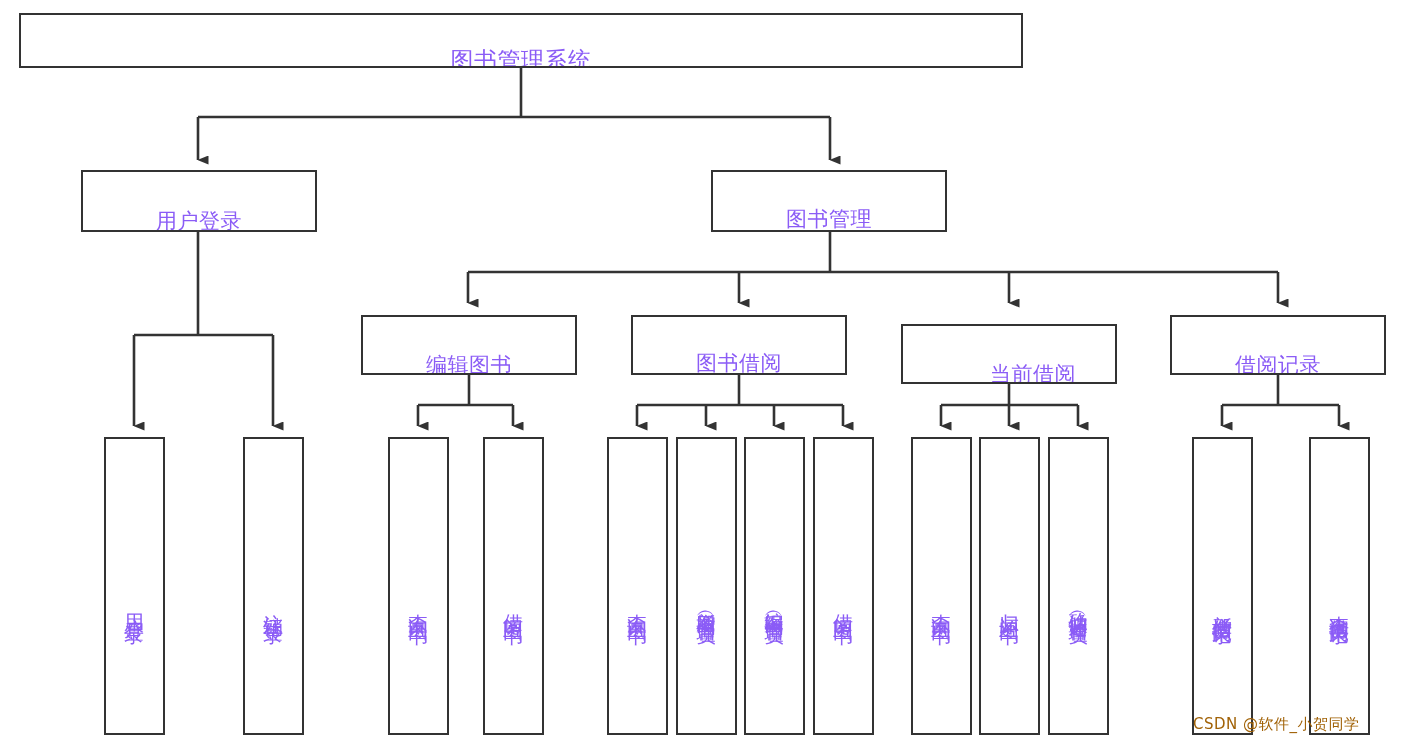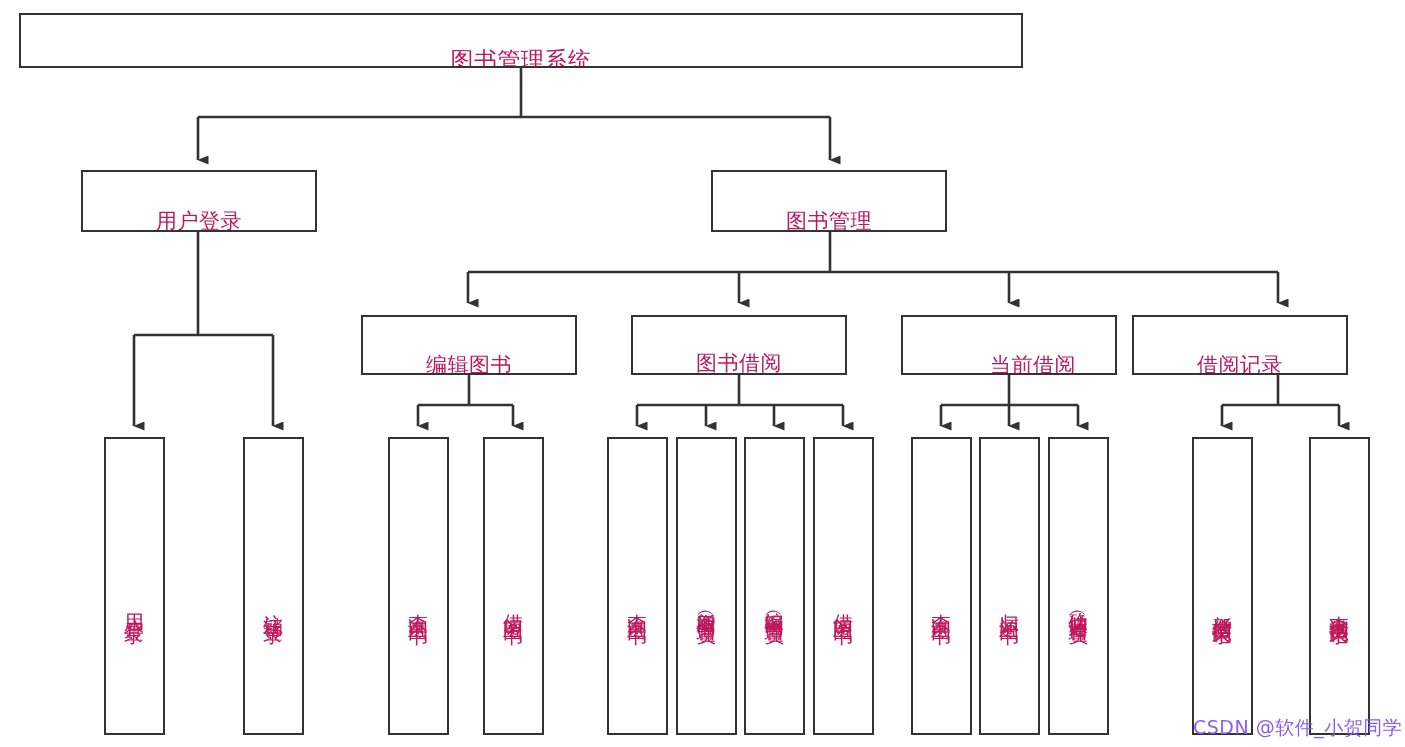--- a/index.html
+++ b/index.html
@@ -32,41 +32,41 @@
     position: absolute;
     box-sizing: border-box;
     border: 2px solid #333333;
     background: #ffffff;
     display: flex;
     align-items: center;
     justify-content: center;
     overflow: hidden;
   }
   .node-label {
-    color: #be185d;
+    color: #8b5cf6;
     font-size: 21px;
     line-height: 1.05;
     letter-spacing: 0.5px;
     white-space: nowrap;
     text-align: center;
     user-select: none;
     margin-top: 40px;
   }
   .node-box.vertical .node-label {
     writing-mode: vertical-rl;
     text-orientation: upright;
     -webkit-writing-mode: vertical-rl;
     font-size: 20px;
     letter-spacing: 4px;
     line-height: 1;
   }
   .watermark {
     position: absolute;
-    color: #8b5cf6;
-    font-size: 19px;
+    color: #a16207;
+    font-size: 15px;
     letter-spacing: 0.5px;
     white-space: nowrap;
     user-select: none;
   }
 </style>
 </head>
 <body>
 
 <div id="diagram-root">
 
@@ -120,34 +120,34 @@
     </g>
   </svg>
 
   <div class="node-box" style="left:19px; top:13px; width:1004px; height:55px;">
     <span class="node-label" style="font-size:23px;">图书管理系统</span>
   </div>
 
   <div class="node-box" style="left:81px; top:170px; width:236px; height:62px;">
     <span class="node-label">用户登录</span>
   </div>
-  <div class="node-box" style="left:711px; top:170px; width:236px; height:62px;">
+  <div class="node-box" style="left:711px; top:170px; width:236px; height:62px;font-family:Liberation Mono, monospace;">
     <span class="node-label">图书管理</span>
   </div>
 
   <div class="node-box" style="left:361px; top:315px; width:216px; height:60px;">
     <span class="node-label">编辑图书</span>
   </div>
   <div class="node-box" style="left:631px; top:315px; width:216px; height:60px;font-family:Liberation Mono, monospace;">
     <span class="node-label">图书借阅</span>
   </div>
-  <div class="node-box" style="left:901px; top:315px; width:216px; height:60px;padding-left:48px;">
+  <div class="node-box" style="left:901px; top:324px; width:216px; height:60px;padding-left:48px;">
     <span class="node-label">当前借阅</span>
   </div>
-  <div class="node-box" style="left:1132px; top:315px; width:216px; height:60px;">
+  <div class="node-box" style="left:1170px; top:315px; width:216px; height:60px;">
     <span class="node-label">借阅记录</span>
   </div>
 
   <div class="node-box vertical" style="left:104px; top:437px; width:61px; height:298px;">
     <span class="node-label">用户登录</span>
   </div>
   <div class="node-box vertical" style="left:243px; top:437px; width:61px; height:298px;">
     <span class="node-label">注销登录</span>
   </div>
 

